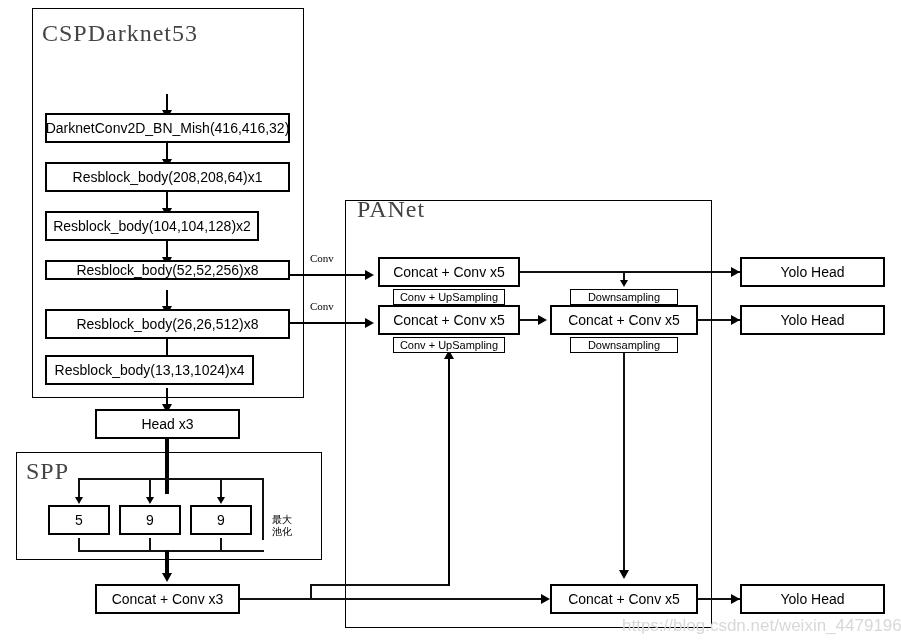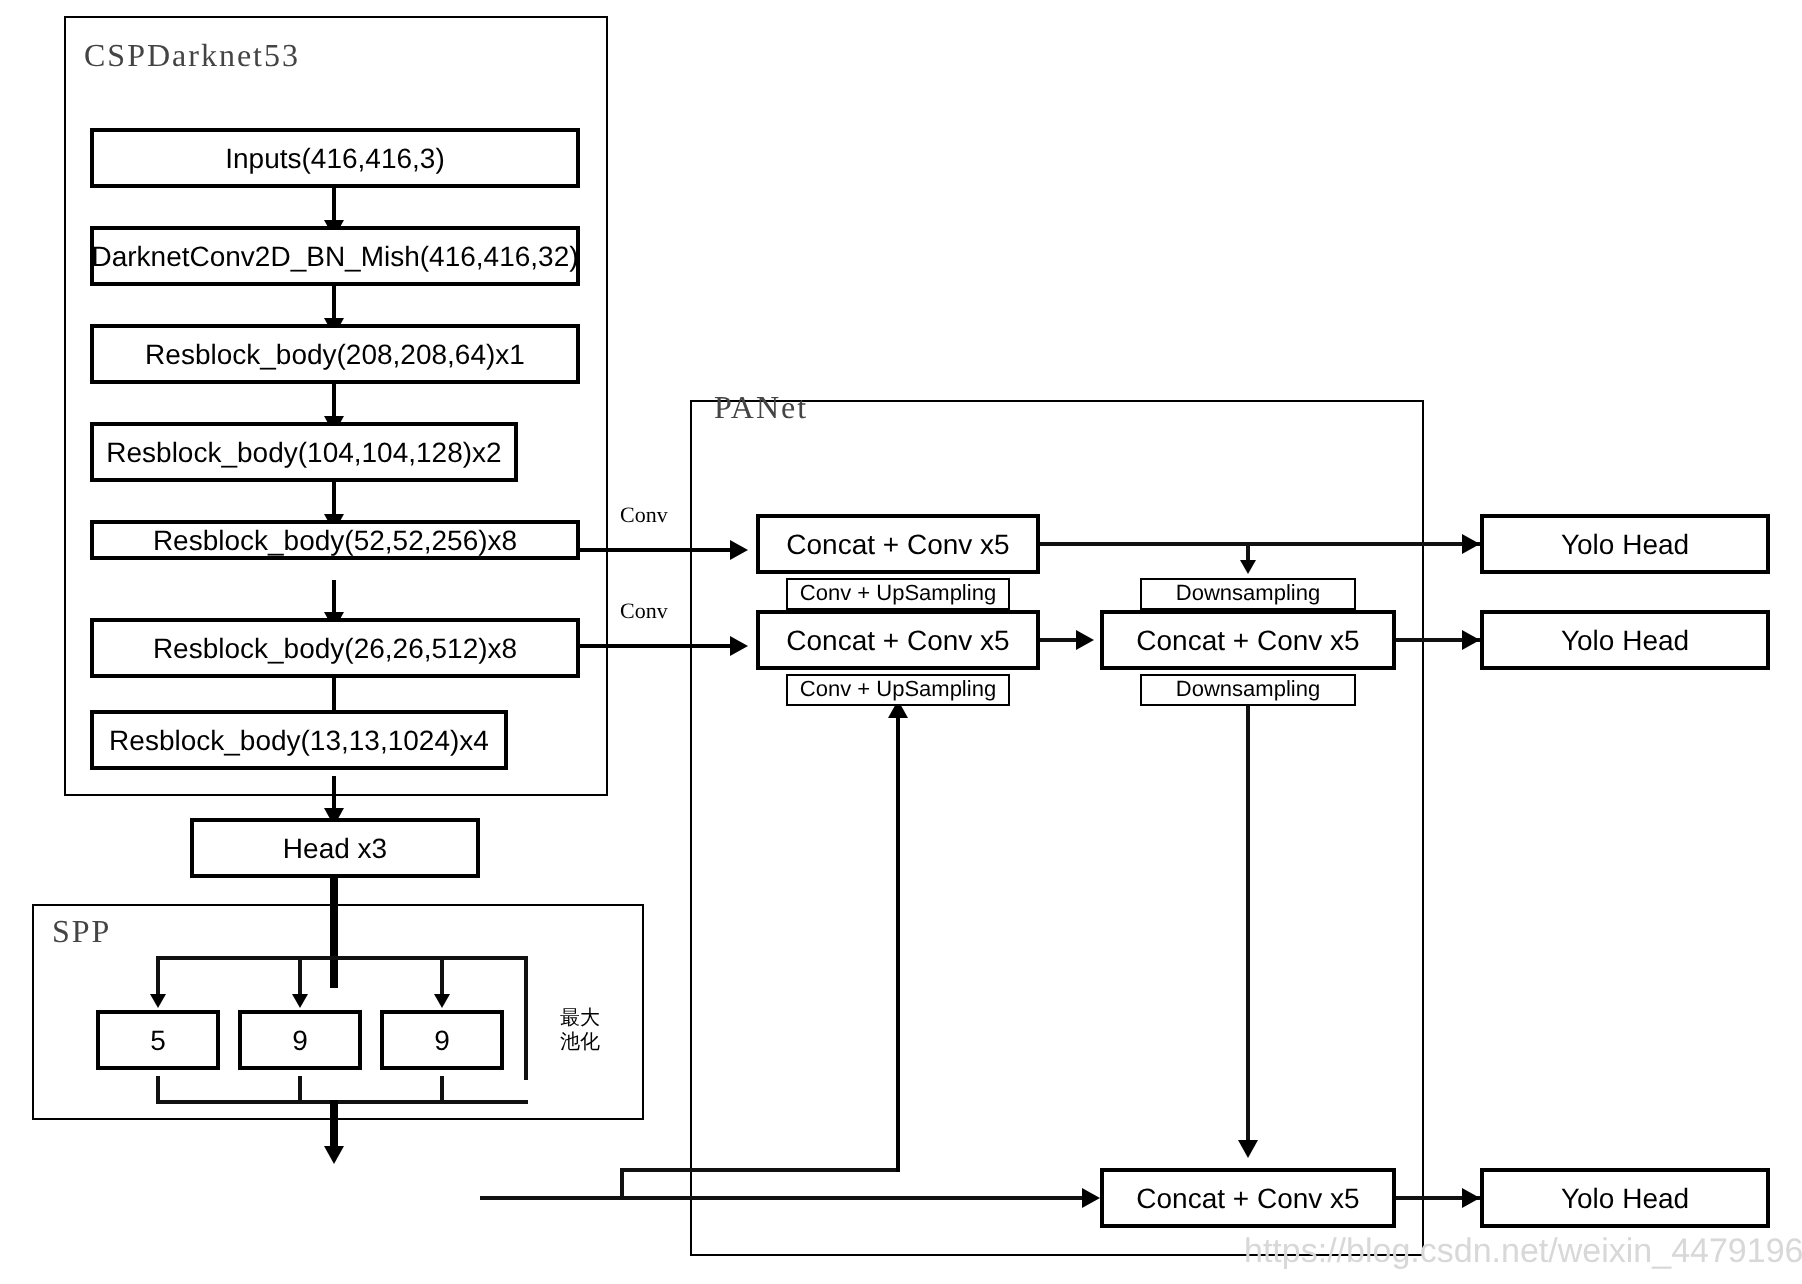--- a/index.html
+++ b/index.html
@@ -20,21 +20,21 @@
   
   .group {
     position: absolute;
     border: 1.5px solid #000;
     background: transparent;
     box-sizing: border-box;
   }
   .group-title {
     position: absolute;
     font-family: "Liberation Serif", serif;
-    font-size: 16px;
+    font-size: 24px;
     color: #444;
     letter-spacing: 1px;
     white-space: nowrap;
   }
   
   .box {
     position: absolute;
     border: 2px solid #000;
     background: #ffffff;
     box-sizing: border-box;
@@ -94,22 +94,22 @@
     font-size: 11px;
     color: #000;
     white-space: nowrap;
     z-index: 4;
   }
   .cjk-label {
     position: absolute;
     font-size: 10px;
     line-height: 11px;
     color: #000;
-    text-align: center;
     z-index: 4;
+    margin-top: 10px;
   }
   
   .watermark {
     position: absolute;
     font-size: 17px;
     color: #d8d8d8;
     white-space: nowrap;
     z-index: 1;
     letter-spacing: 0px;
   }
@@ -144,21 +144,20 @@
 
   <div class="ln" style="left:166px; top:290px; width:2px; height:19px;"></div>
   <div class="arrow-down" style="left:162px; top:306px;"></div>
 
   <div class="ln" style="left:166px; top:339px; width:2px; height:19px;"></div>
   <div class="arrow-down" style="left:162px; top:355px;"></div>
 
   <div class="ln" style="left:166px; top:388px; width:2px; height:19px;"></div>
   <div class="arrow-down" style="left:162px; top:404px;"></div>
 
-  <div class="box" style="left:45px; top:64px; width:245px; height:30px;">Inputs(416,416,3)</div>
   <div class="box" style="left:45px; top:113px; width:245px; height:30px;">DarknetConv2D_BN_Mish(416,416,32)</div>
   <div class="box" style="left:45px; top:162px; width:245px; height:30px;">Resblock_body(208,208,64)x1</div>
   <div class="box" style="left:45px; top:211px; width:214px; height:30px;">Resblock_body(104,104,128)x2</div>
   <div class="box" style="left:45px; top:260px; width:245px; height:20px;">Resblock_body(52,52,256)x8</div>
   <div class="box" style="left:45px; top:309px; width:245px; height:30px;">Resblock_body(26,26,512)x8</div>
   <div class="box" style="left:45px; top:355px; width:209px; height:30px;">Resblock_body(13,13,1024)x4</div>
 
   <div class="ln" style="left:290px; top:274px; width:78px; height:2px;"></div>
   <div class="arrow-right" style="left:365px; top:270px;"></div>
   <div class="edge-label" style="left:310px; top:252px;">Conv</div>
@@ -189,20 +188,21 @@
   <div class="ln thin" style="left:149px; top:538px; width:2px; height:14px;"></div>
   <div class="ln thin" style="left:220px; top:538px; width:2px; height:14px;"></div>
   <div class="ln thin" style="left:78px; top:550px; width:186px; height:2px;"></div>
 
   <div class="cjk-label" style="left:272px; top:504px; width:36px;">最大</div>
   <div class="cjk-label" style="left:272px; top:516px; width:36px;">池化</div>
 
   <div class="ln" style="left:165px; top:550px; width:4px; height:28px;"></div>
   <div class="arrow-down" style="left:162px; top:573px;"></div>
 
+  <div class="box" style="left:95px; top:584px; width:145px; height:30px;">Concat + Conv x3</div>
 
   <div class="ln thin" style="left:240px; top:598px; width:308px; height:2px;"></div>
   <div class="arrow-right" style="left:541px; top:594px;"></div>
 
   <div class="ln thin" style="left:310px; top:584px; width:2px; height:16px;"></div>
   <div class="ln thin" style="left:310px; top:584px; width:140px; height:2px;"></div>
   <div class="ln" style="left:448px; top:352px; width:2px; height:234px;"></div>
   <div class="arrow-up" style="left:444px; top:350px;"></div>
 
   <div class="box" style="left:378px; top:257px; width:142px; height:30px;">Concat + Conv x5</div>

